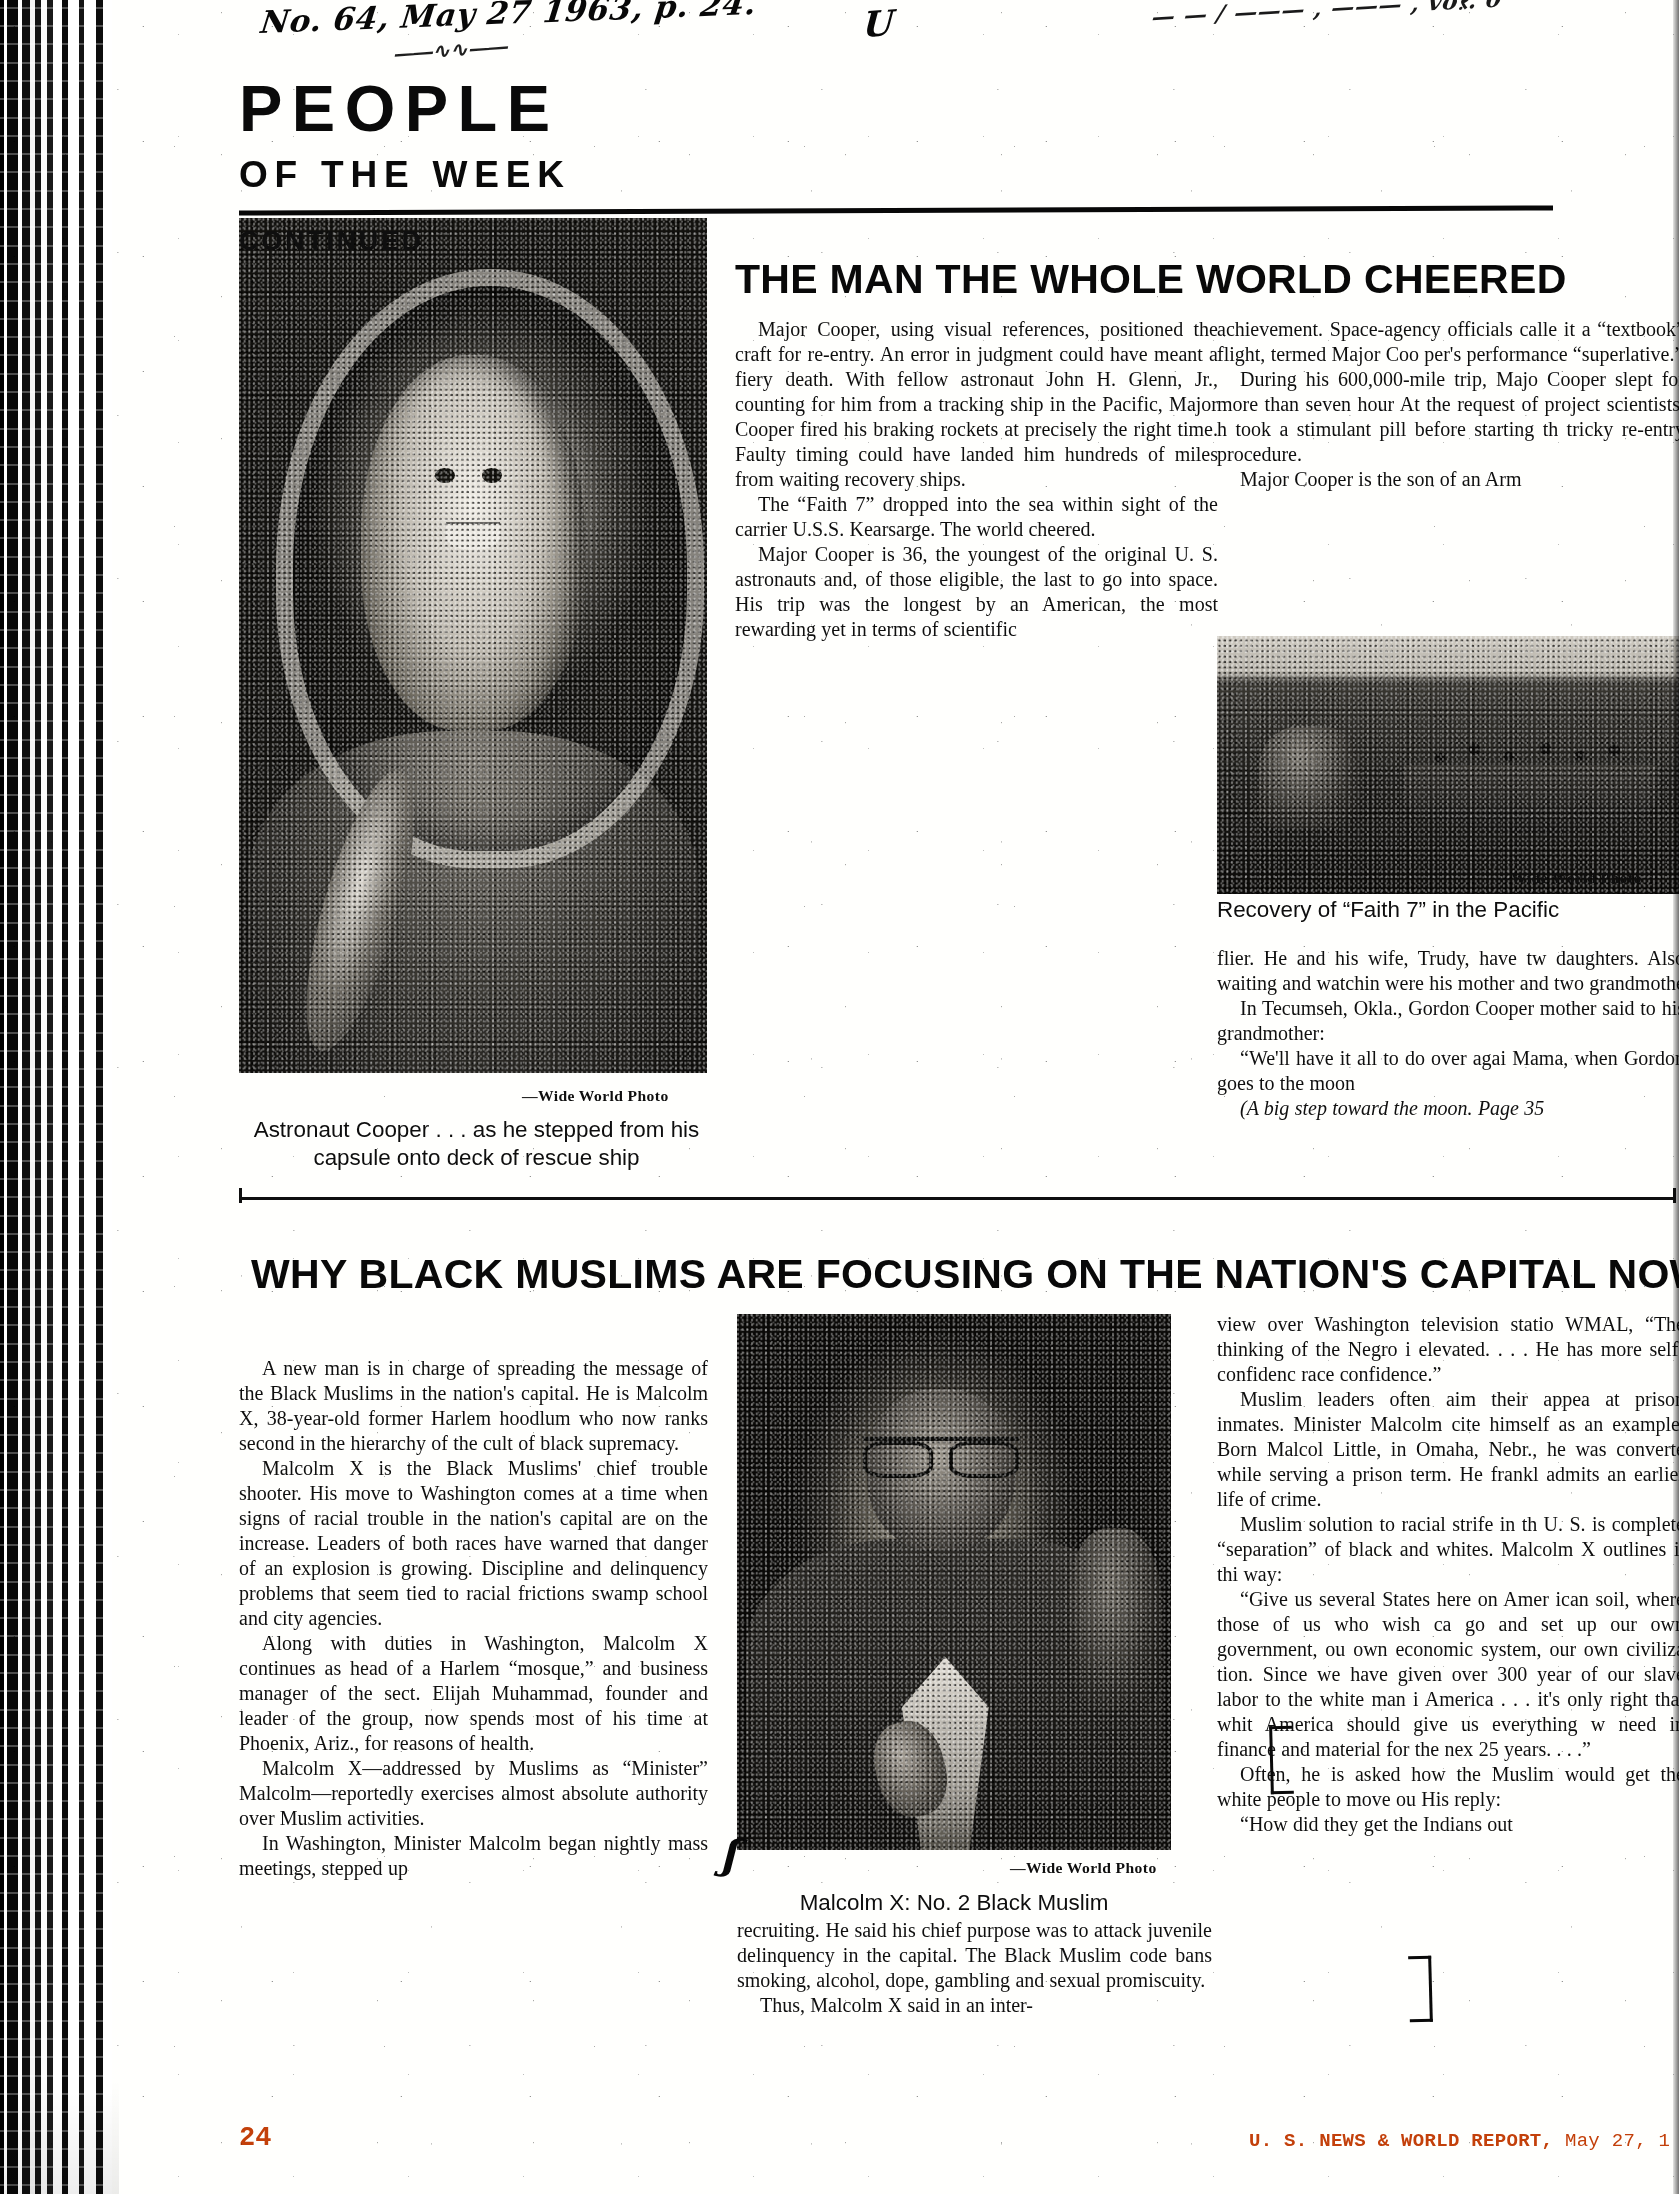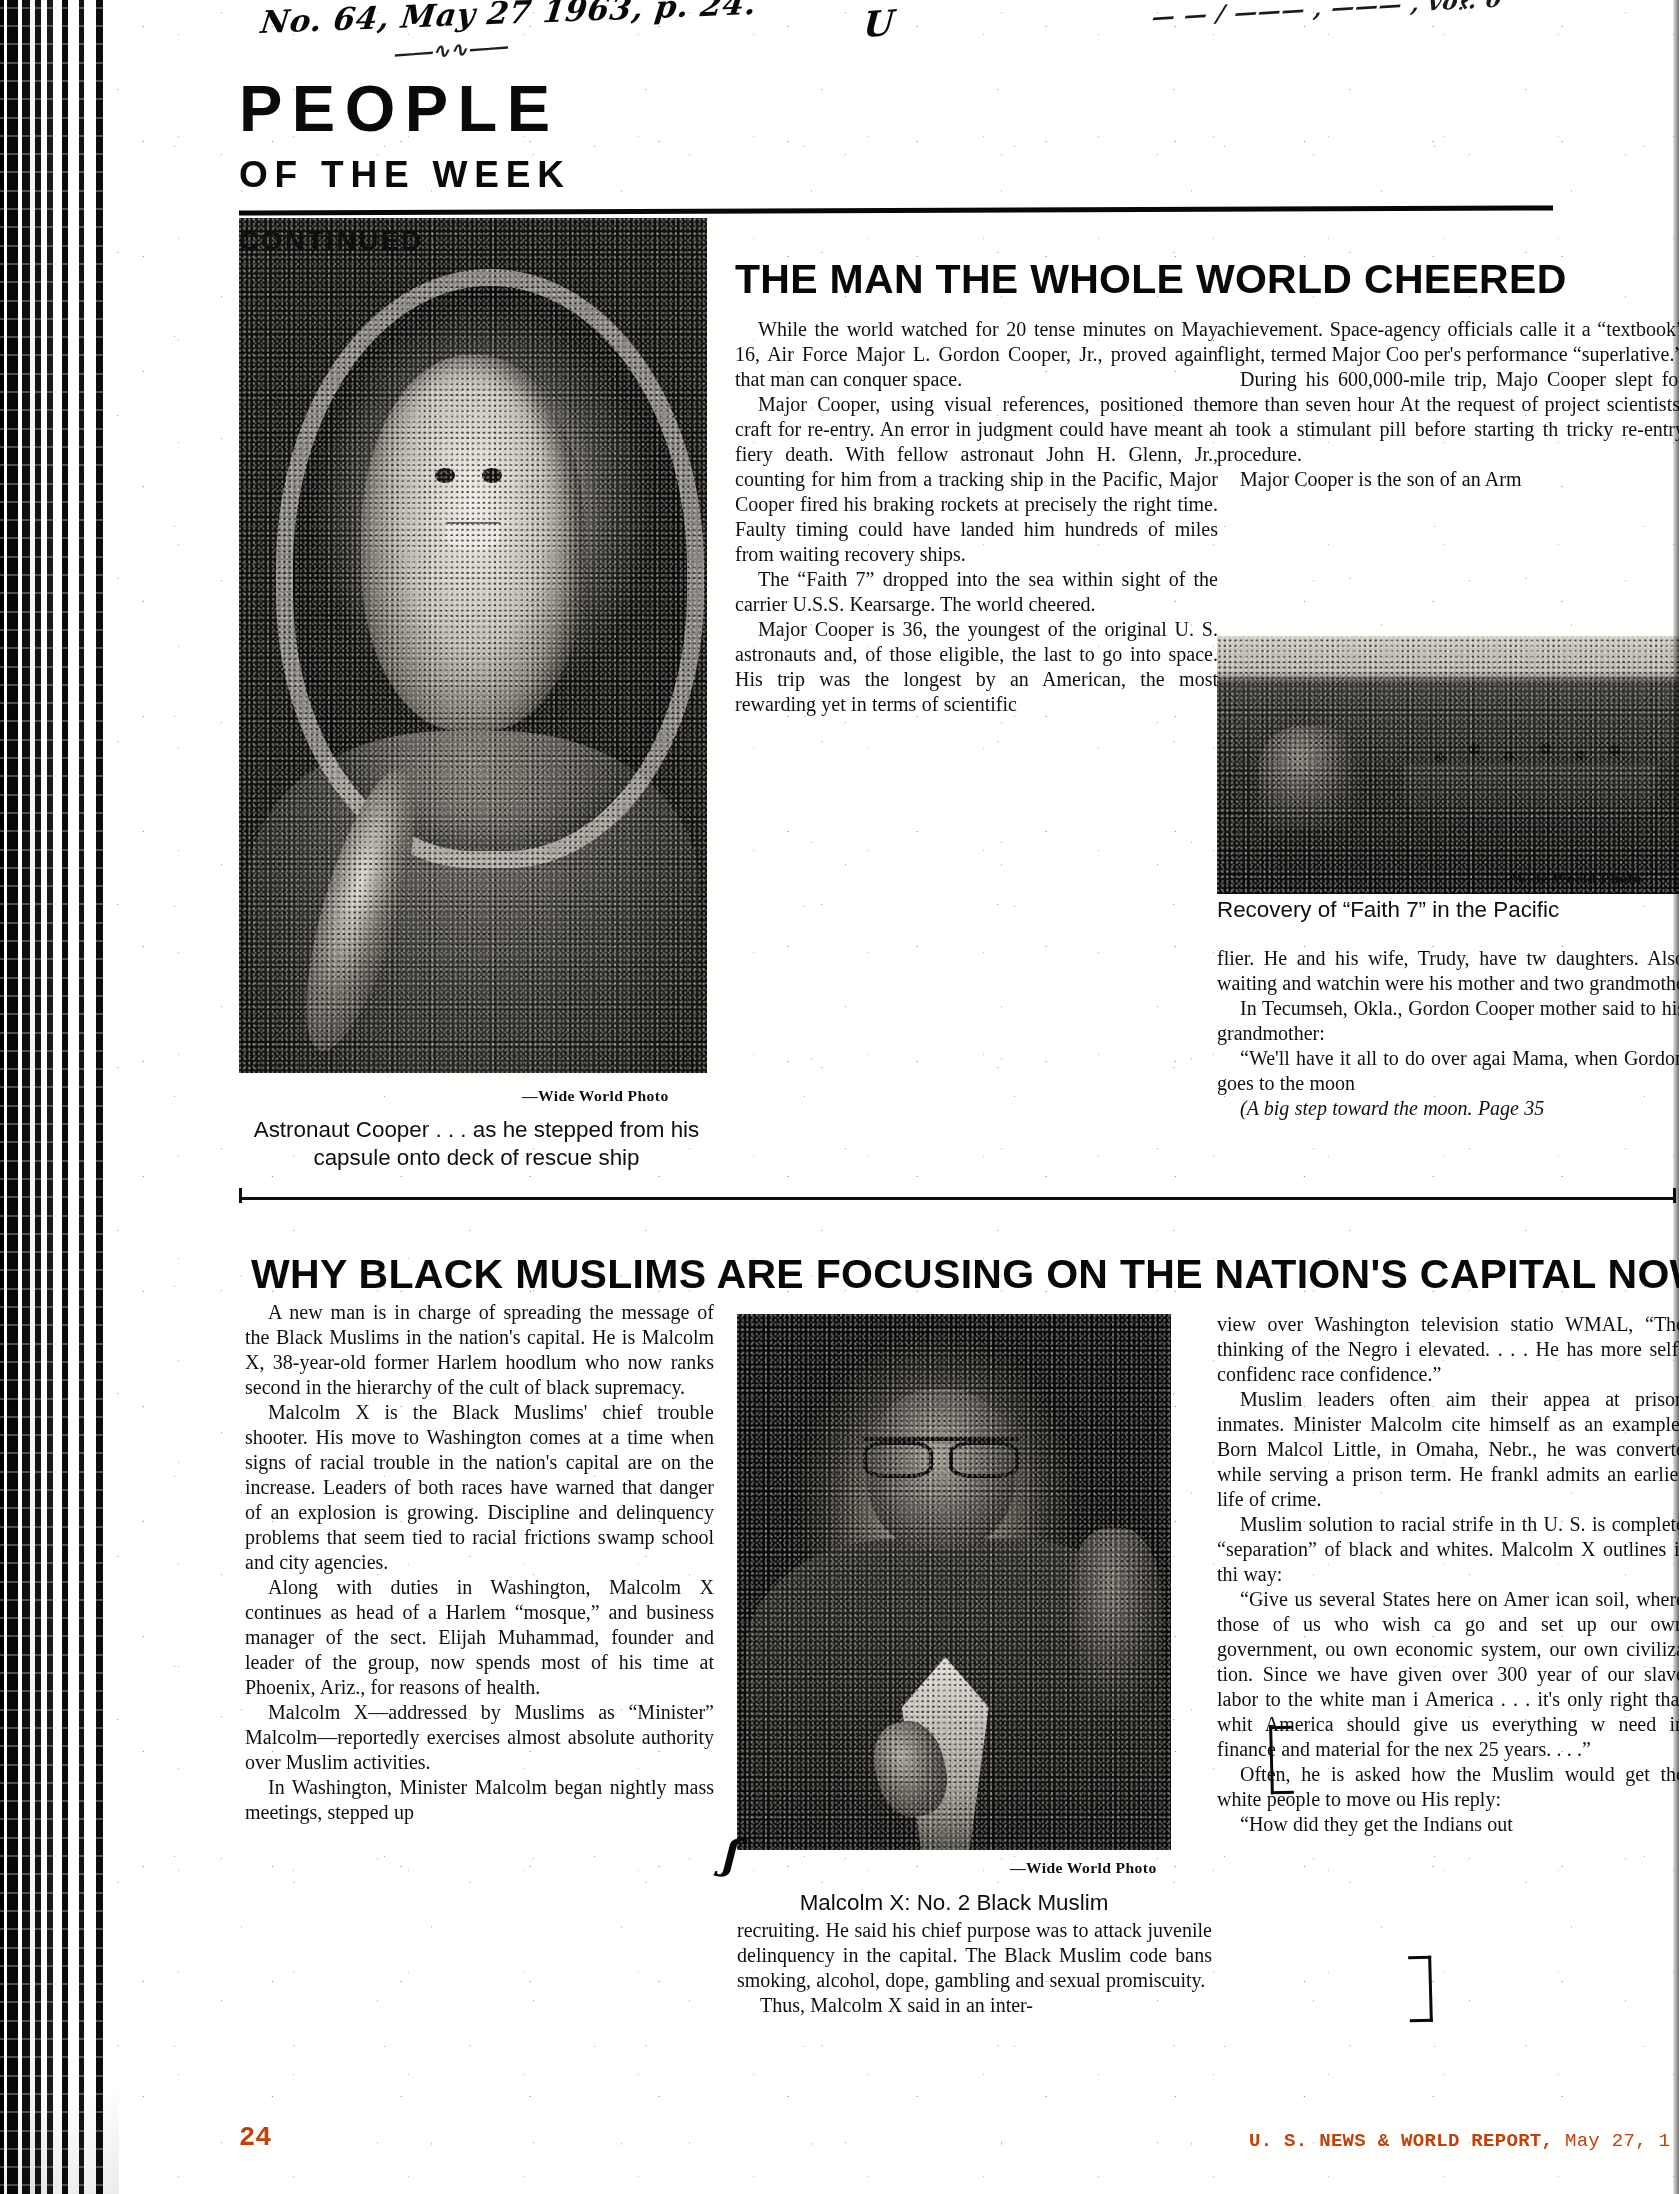--- a/index.html
+++ b/index.html
@@ -304,21 +304,21 @@
     font-weight:700;color:#c2410c;
   }
   #folio-page{left:239px;top:2123px;font-size:27px;}
   #folio-mag{left:1249px;top:2130px;font-size:19px;letter-spacing:0.3px;white-space:nowrap;}
   #folio-mag .mag-date{font-weight:400;}
 
   
   #col-cooper-1{left:735px;top:317px;width:483px;}
   #col-cooper-2{left:1217px;top:317px;width:468px;}
   #col-cooper-2b{left:1217px;top:946px;width:468px;}
-  #col-muslim-1{left:239px;top:1300px;width:469px;margin-left:6px;}
+  #col-muslim-1{left:239px;top:1356px;width:469px;}
   #col-muslim-2{left:737px;top:1918px;width:475px;}
   #col-muslim-3{left:1217px;top:1312px;width:468px;}
 </style>
 </head>
 <body>
 
 <div class="page">
 
   <div class="gutter"></div>
   <div class="gutter-bottom"></div>
@@ -351,21 +351,20 @@
       <div class="eye-r"></div>
       <div class="smile"></div>
     </div>
     <div class="hose"></div>
     <div class="grain"></div>
   </div>
   <div class="credit" id="credit-cooper">—Wide World Photo</div>
   <div class="caption" id="caption-cooper">Astronaut Cooper . . . as he stepped from his capsule onto deck of rescue ship</div>
 
   <div class="col" id="col-cooper-1">
-    <p>While the world watched for 20 tense minutes on May 16, Air Force Major L. Gordon Cooper, Jr., proved again that man can conquer space.</p>
     <p>Major Cooper, using visual references, positioned the craft for re-entry. An error in judgment could have meant a fiery death. With fellow astronaut John H. Glenn, Jr., counting for him from a tracking ship in the Pacific, Major Cooper fired his braking rockets at precisely the right time. Faulty timing could have landed him hundreds of miles from waiting recovery ships.</p>
     <p>The “Faith 7” dropped into the sea within sight of the carrier U.S.S. Kearsarge. The world cheered.</p>
     <p>Major Cooper is 36, the youngest of the original U. S. astronauts and, of those eligible, the last to go into space. His trip was the longest by an American, the most rewarding yet in terms of scientific</p>
   </div>
 
   <div class="col" id="col-cooper-2">
     <p class="noind">achievement. Space-agency officials calle it a “textbook” flight, termed Major Coo per's performance “superlative.”</p>
     <p>During his 600,000-mile trip, Majo Cooper slept for more than seven hour At the request of project scientists, h took a stimulant pill before starting th tricky re-entry procedure.</p>
     <p>Major Cooper is the son of an Arm</p>
   </div>

